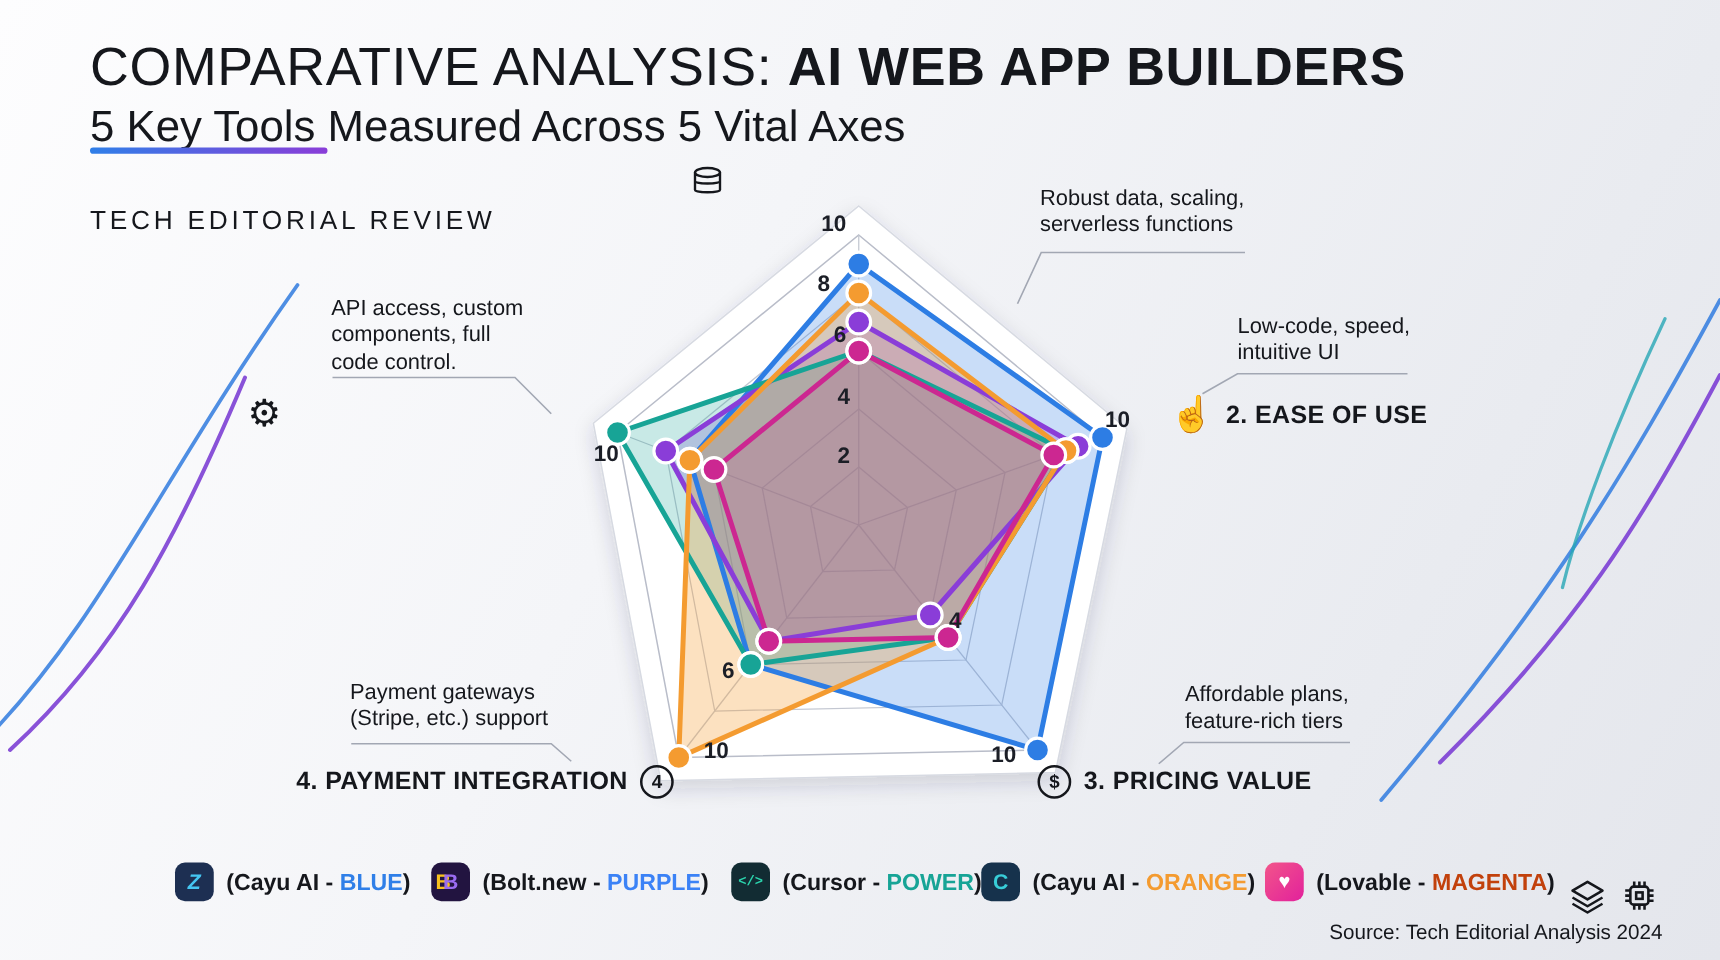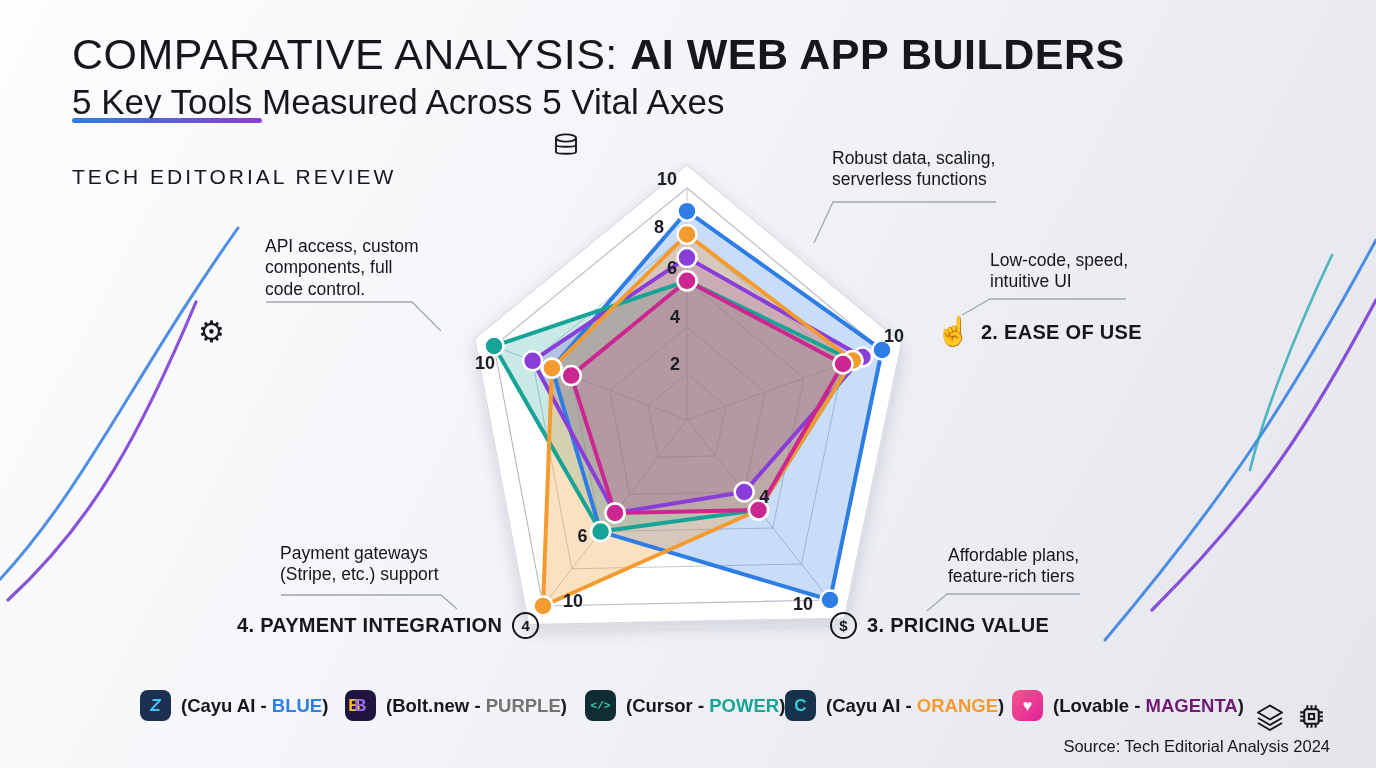--- a/index.html
+++ b/index.html
@@ -171,33 +171,33 @@
   <div>components, full</div>
   <div>code control.</div>
 </div>
 
 <div class="legend-item" style="left:140px">
   <span class="lg-ico" style="background:#1d2f52;color:#45c6f2;font-style:italic">Z</span>
   <span class="lg-text"><span>(Cayu AI - </span><span style="color: rgb(47, 127, 232);">BLUE</span><span>)</span></span>
 </div>
 <div class="legend-item" style="left:345px">
   <span class="lg-ico" style="background:#221440;color:#9a6cf0;text-shadow:-6px 0 0 #f6c01e">B</span>
-  <span class="lg-text"><span>(Bolt.new - </span><span style="color: #737373;">PURPLE</span><span>)</span></span>
+  <span class="lg-text"><span>(Bolt.new - </span><span style="color: #3b82f6;">PURPLE</span><span>)</span></span>
 </div>
 <div class="legend-item" style="left:585px">
   <span class="lg-ico" style="background:#122c33;color:#2bd4ad;font-size:11px;font-family:'Liberation Mono',monospace">&lt;/&gt;</span>
   <span class="lg-text"><span>(Cursor - </span><span style="color: rgb(23, 164, 150);">POWER</span><span>)</span></span>
 </div>
 <div class="legend-item" style="left:785px">
   <span class="lg-ico" style="background:#16324c;color:#38cdd8">C</span>
   <span class="lg-text"><span>(Cayu AI - </span><span style="color: rgb(244, 155, 48);">ORANGE</span><span>)</span></span>
 </div>
 <div class="legend-item" style="left:1012px">
   <span class="lg-ico" style="background:linear-gradient(135deg,#f2558a,#e2219c);color:#fff;font-size:16px">♥</span>
-  <span class="lg-text"><span>(Lovable - </span><span style="color: #701a75;">MAGENTA</span><span>)</span></span>
+  <span class="lg-text"><span>(Lovable - </span><span style="color: #c2410c;">MAGENTA</span><span>)</span></span>
 </div>
 
 <div class="abs corner-icons">
   <span>
     <svg width="30" height="30" viewBox="0 0 30 30" fill="none" stroke="#15171c" stroke-width="2" stroke-linejoin="round">
       <path d="M15 3.5 L27 10.5 15 17.5 3 10.5 Z"></path>
       <path d="M3 16 L15 23 27 16"></path>
       <path d="M3 21 L15 28 27 21"></path>
     </svg>
   </span>

